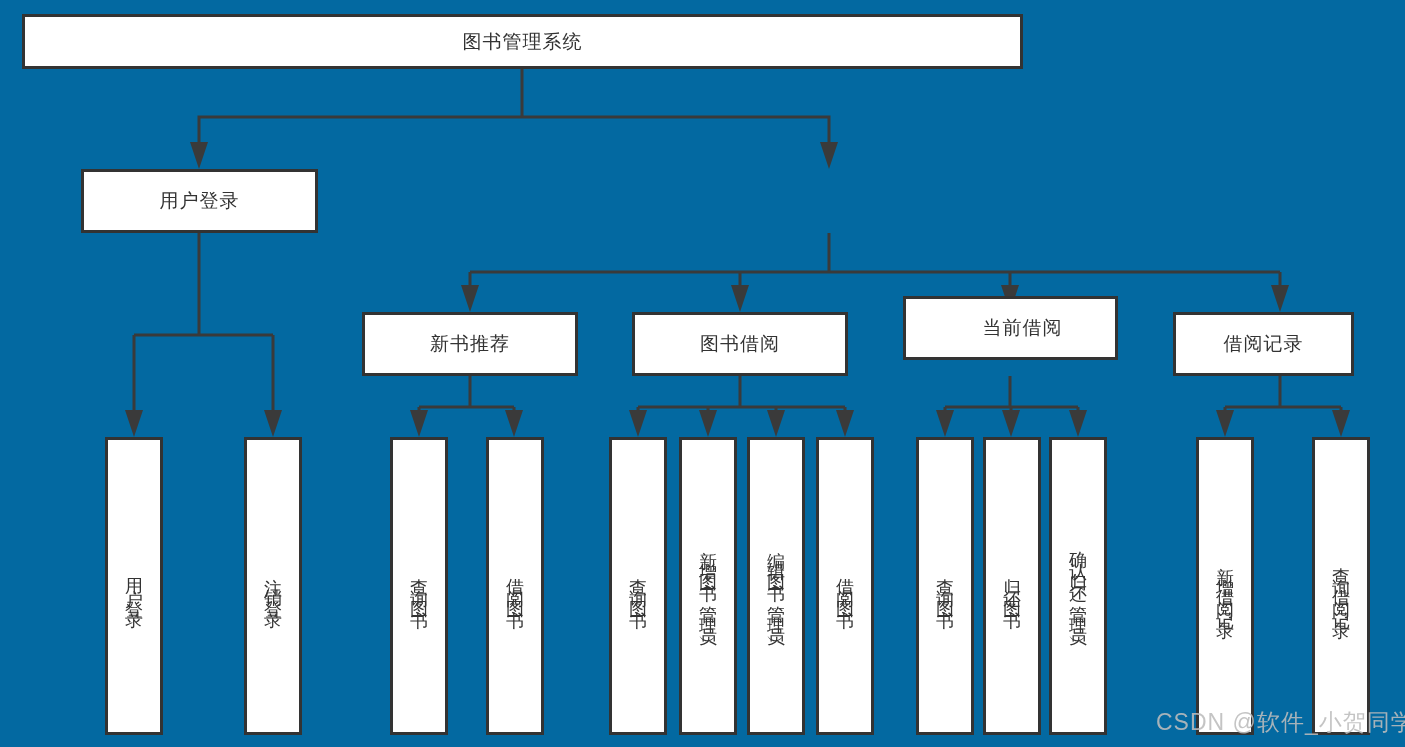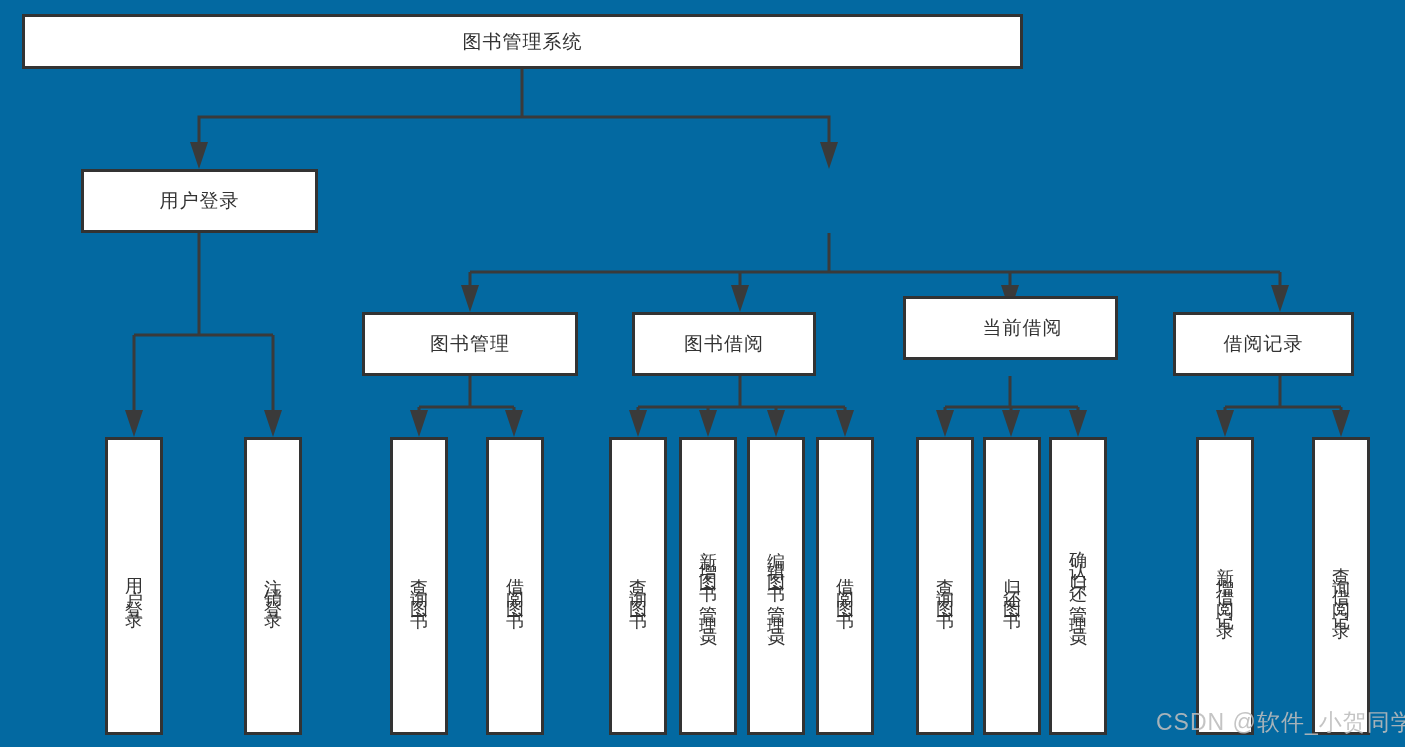--- a/index.html
+++ b/index.html
@@ -74,23 +74,23 @@
 
   <div class="hbox" style="left:22px;top:14px;width:1001px;height:55px;">
     <span>图书管理系统</span>
   </div>
 
   <div class="hbox" style="left:81px;top:169px;width:237px;height:64px;">
     <span>用户登录</span>
   </div>
 
   <div class="hbox" style="left:362px;top:312px;width:216px;height:64px;">
-    <span>图书管理</span>
+    <span>新书推荐</span>
   </div>
-  <div class="hbox" style="left:632px;top:312px;width:184px;height:64px;">
+  <div class="hbox" style="left:632px;top:312px;width:216px;height:64px;">
     <span>图书借阅</span>
   </div>
   <div class="hbox" style="left:903px;top:296px;width:215px;height:64px;padding-left:24px;">
     <span>当前借阅</span>
   </div>
   <div class="hbox" style="left:1173px;top:312px;width:181px;height:64px;">
     <span>借阅记录</span>
   </div>
 
   <div class="vbox" style="left:105px;">

